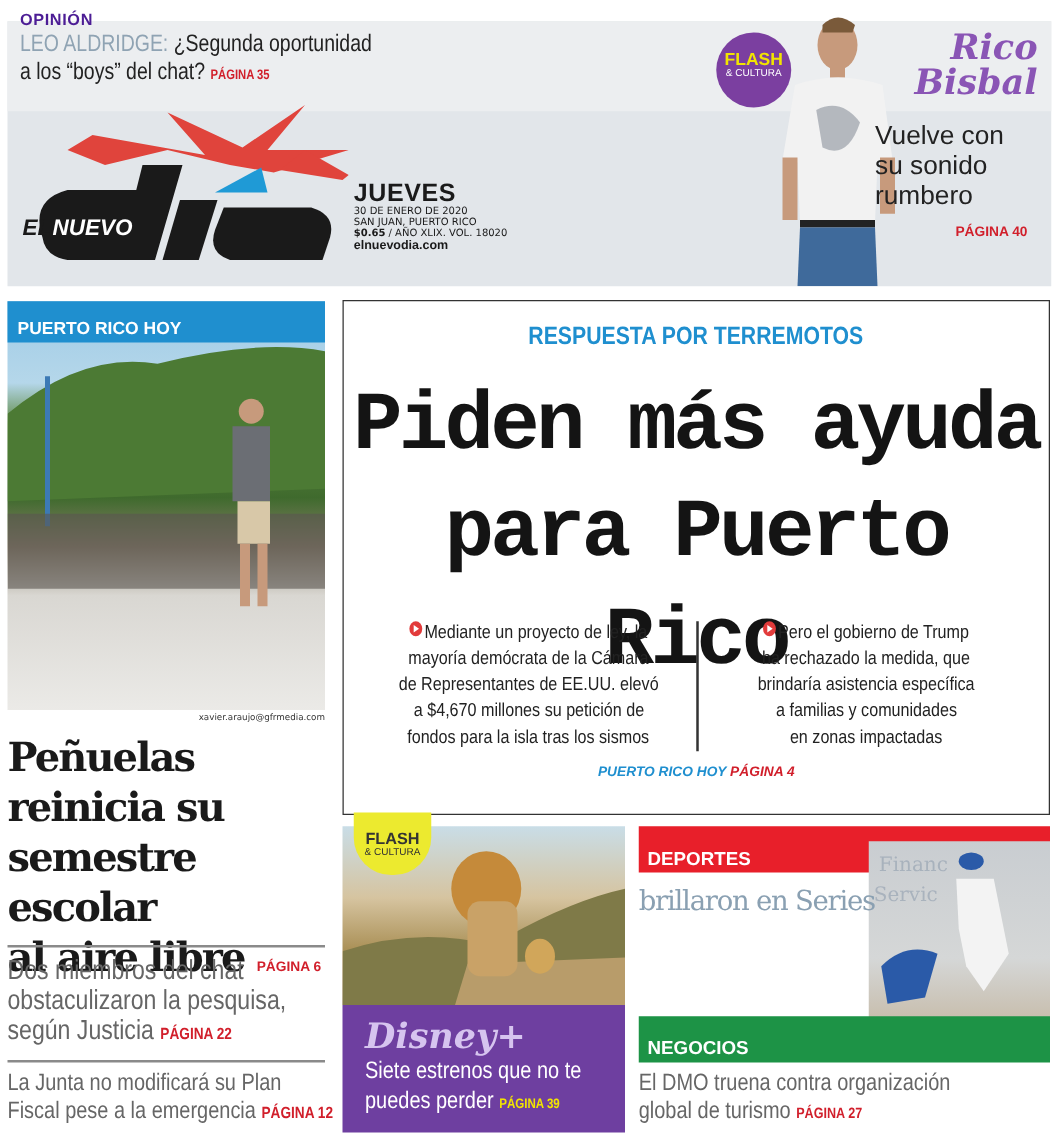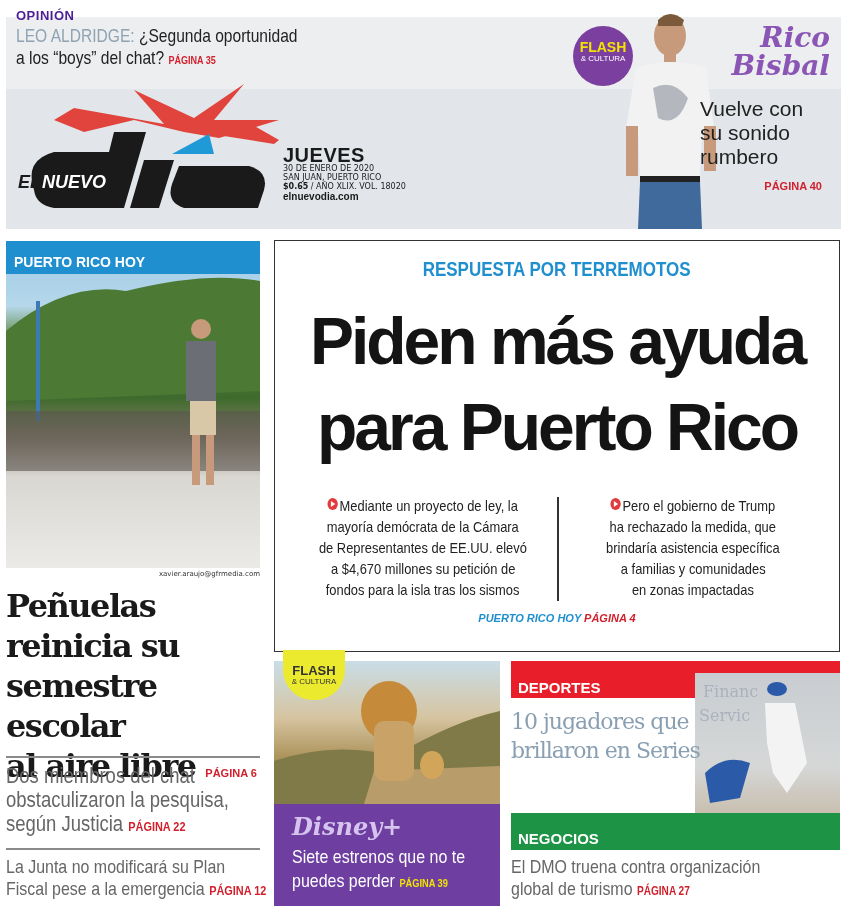--- a/index.html
+++ b/index.html
@@ -35,36 +35,36 @@
   .credit { left: 120px; top: 570px; width: 140px; text-align: right; font-size: 7px; color: #333; font-family: "DejaVu Sans", sans-serif; }
   .penuelas { left: 6px; top: 586px; width: 260px; font-family: "DejaVu Serif", serif; font-weight: bold; font-size: 32px; line-height: 40px; color: #1a1a1a; letter-spacing: -1.5px; }
   .penuelas .pg { font-family: "Liberation Sans", sans-serif; letter-spacing: 0; }
   .divider { height: 2px; background: #8a8a8a; }
   .grey-story { color: #666; font-size: 22px; line-height: 24px; transform: scaleX(0.84); transform-origin: left; white-space: nowrap; }
 
   
   .main-box { left: 274px; top: 240px; width: 566px; height: 412px; border: 1.5px solid #333; }
   .kicker { left: 274px; top: 258px; width: 566px; text-align: center; color: #1f8fcf; font-weight: bold; font-size: 20px; }
   .kicker span { display: inline-block; transform: scaleX(0.85); }
-  .headline { left: 274px; top: 298px; width: 566px; text-align: center; font-family: Liberation Sans, sans-serif; font-weight: bold; font-size: 66px; line-height: 86px; color: #141414; letter-spacing: -3px; }
+  .headline { left: 274px; top: 298px; width: 566px; text-align: center; font-family: Liberation Mono, monospace; font-weight: bold; font-size: 66px; line-height: 86px; color: #141414; letter-spacing: -3px; }
   .bullet-col { top: 495px; width: 250px; text-align: center; font-size: 15px; line-height: 21px; color: #222; }
   .bullet-col .txt { display: inline-block; transform: scaleX(0.86); }
   .bullet-dot { display: inline-block; width: 12px; height: 12px; border-radius: 50%; background: #e23b3b; vertical-align: 1px; margin-right: 2px; position: relative; }
   .bullet-dot::after { content: ""; position: absolute; left: 4px; top: 3px; border-left: 5px solid #fff; border-top: 3px solid transparent; border-bottom: 3px solid transparent; }
   .vline { left: 557px; top: 497px; width: 1.5px; height: 104px; background: #333; }
   .main-ref { left: 274px; top: 612px; width: 566px; text-align: center; font-size: 11px; font-weight: bold; font-style: italic; }
   .main-ref .sec { color: #1f8fcf; }
 
   
   .lion { left: 274px; top: 661px; width: 226px; height: 143px; background: linear-gradient(#c9dde7 0%, #d6c4a0 40%, #a98f55 70%, #7d6a3e 100%); overflow: hidden; }
   .flash-yellow { left: 283px; top: 650px; width: 62px; height: 50px; border-radius: 0 0 30px 30px; background: #ecea2f; text-align: center; }
   .flash-yellow .f1 { font-size: 13px; font-weight: bold; color: #333; margin-top: 14px; line-height: 13px; }
   .flash-yellow .f2 { font-size: 8px; color: #333; line-height: 9px; }
   .disney-card { left: 274px; top: 804px; width: 226px; height: 102px; background: #6e3fa0; }
-  .disney-title { left: 292px; top: 812px; font-family: "DejaVu Serif", serif; font-style: italic; font-weight: bold; font-size: 24px; color: #d6c4ef; }
+  .disney-title { left: 292px; top: 812px; font-family: "DejaVu Serif", serif; font-style: italic; font-weight: bold; font-size: 28px; color: #d6c4ef; }
   .disney-text { left: 292px; top: 845px; font-size: 19px; line-height: 24px; color: #fff; transform: scaleX(0.84); transform-origin: left; white-space: nowrap; }
   .pg-yellow { color: #f2e400; font-weight: bold; font-size: 11px; }
 
   
   .dep-bar { left: 511px; top: 661px; width: 329px; height: 37px; background: #e81f2a; }
   .dep-label { left: 518px; top: 679px; font-weight: bold; color: #fff; font-size: 15px; }
   .dep-photo { left: 695px; top: 673px; width: 145px; height: 156px; background: linear-gradient(#c9cdd1 0%, #d5d7d7 60%, #c4b7a2 100%); overflow: hidden; }
   .dep-head { left: 511px; top: 707px; font-family: "DejaVu Serif", serif; font-size: 22px; line-height: 29px; color: #8aa0b2; letter-spacing: -1px; }
 
   
@@ -215,21 +215,20 @@
 <div class="abs dep-photo">
   <svg width="145" height="132" viewBox="0 0 145 132">
     <text x="8" y="24" font-family="DejaVu Serif, serif" font-size="16" fill="#9aa6b4" opacity="0.7">Financ</text>
     <text x="4" y="48" font-family="DejaVu Serif, serif" font-size="16" fill="#9aa6b4" opacity="0.7">Servic</text>
     <ellipse cx="82" cy="16" rx="10" ry="7" fill="#2a5aa8"></ellipse>
     <path d="M70,30 L100,30 L112,90 L92,120 L78,100 L72,70 Z" fill="#f3f3f3"></path>
     <path d="M10,100 Q30,80 55,90 L45,125 L15,130 Z" fill="#2a5aa8"></path>
   </svg>
 </div>
 <div class="abs dep-head">
-  <div>10 jugadores que</div>
   <div>brillaron en Series</div>
 </div>
 
 <div class="abs neg-bar"></div>
 <div class="abs neg-label">NEGOCIOS</div>
 <div class="abs neg-head">
   <div>El DMO truena contra organización</div>
   <div><span>global de turismo </span><span class="pg" style="font-size:12px">PÁGINA 27</span></div>
 </div>
 

